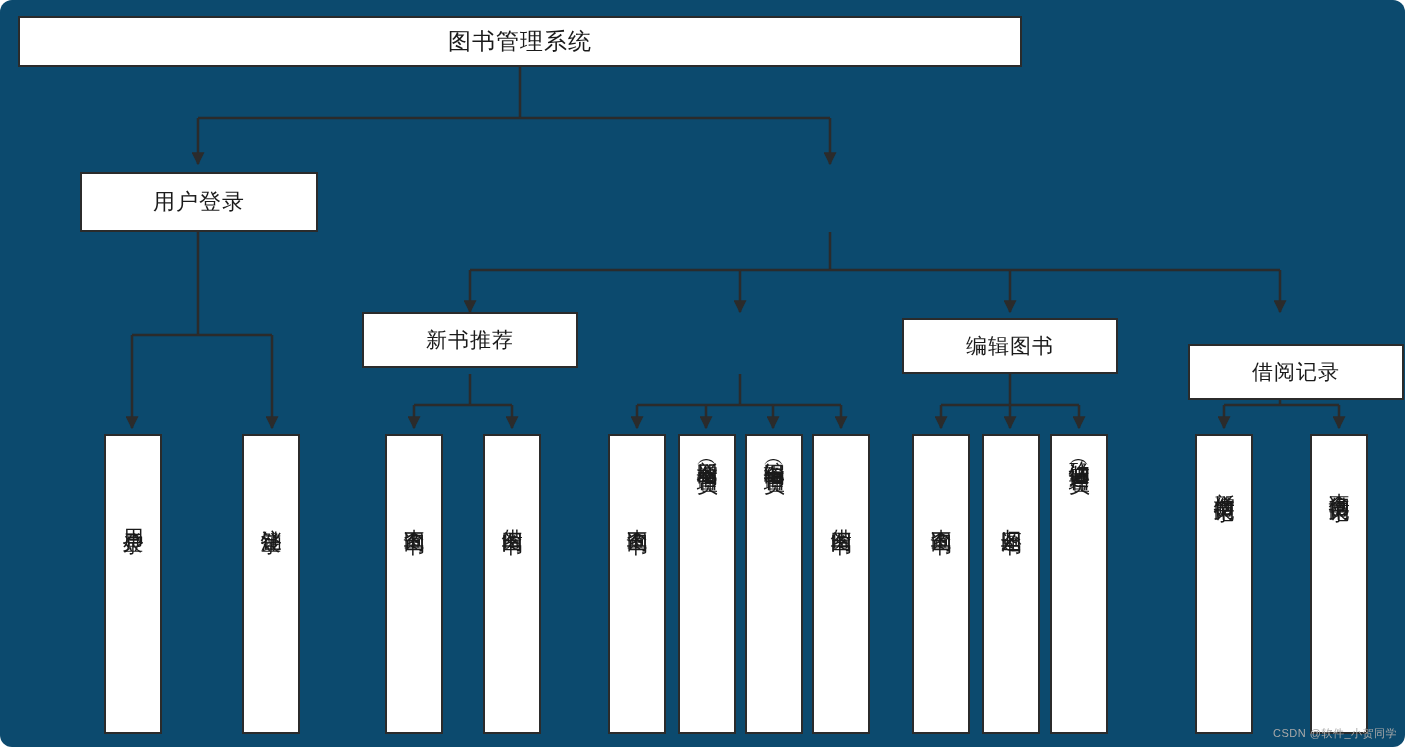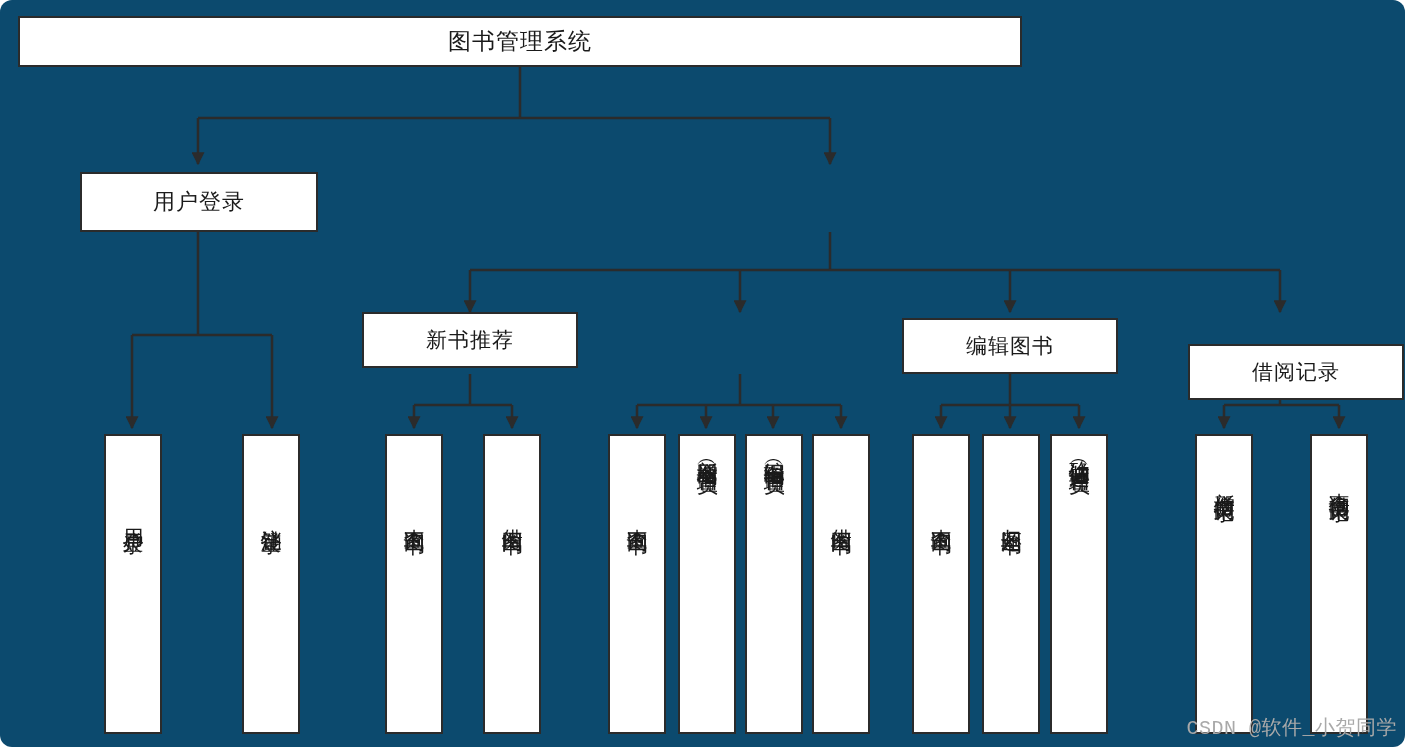--- a/index.html
+++ b/index.html
@@ -65,26 +65,26 @@
     display: block;
   }
   .htext {
     white-space: nowrap;
     display: block;
   }
   #watermark {
     position: absolute;
     right: 8px;
     bottom: 6px;
-    font-size: 20px;
+    font-size: 11px;
     color: #a9a9a9;
     letter-spacing: 0.5px;
     white-space: nowrap;
     z-index: 3;
-    font-family: Liberation Mono, monospace;
+    font-family: Liberation Sans, sans-serif;
   }
 </style>
 </head>
 <body>
 
 <div id="canvas">
 
   <svg id="edges" viewBox="0 0 1405 747" width="1405" height="747" xmlns="http://www.w3.org/2000/svg">
     <defs>
       <marker id="arrow" viewBox="0 0 10 10" refX="9" refY="5" markerWidth="5.2" markerHeight="5.2" orient="auto-start-reverse">

